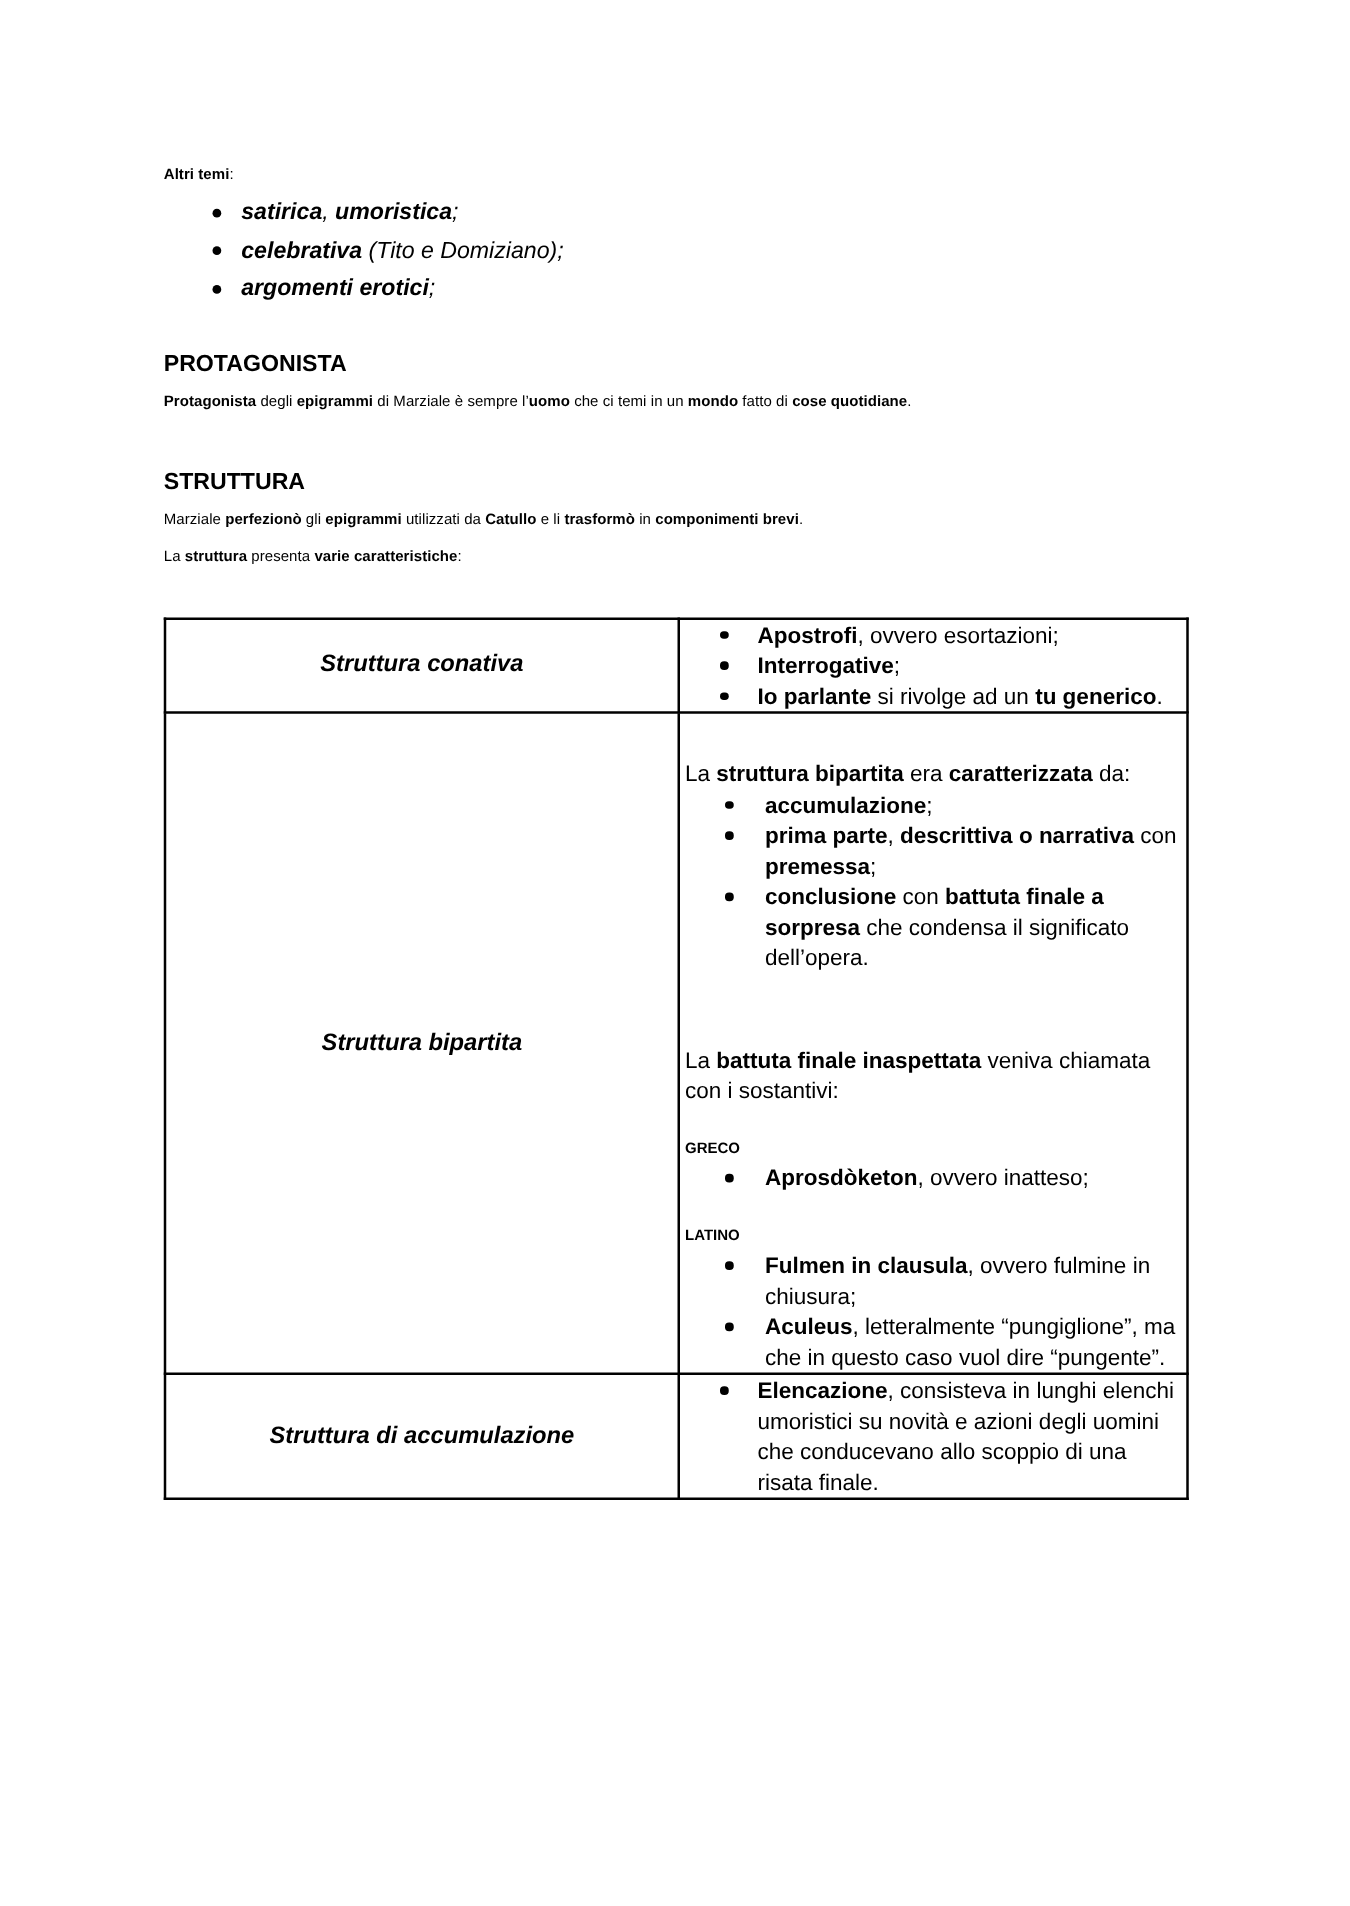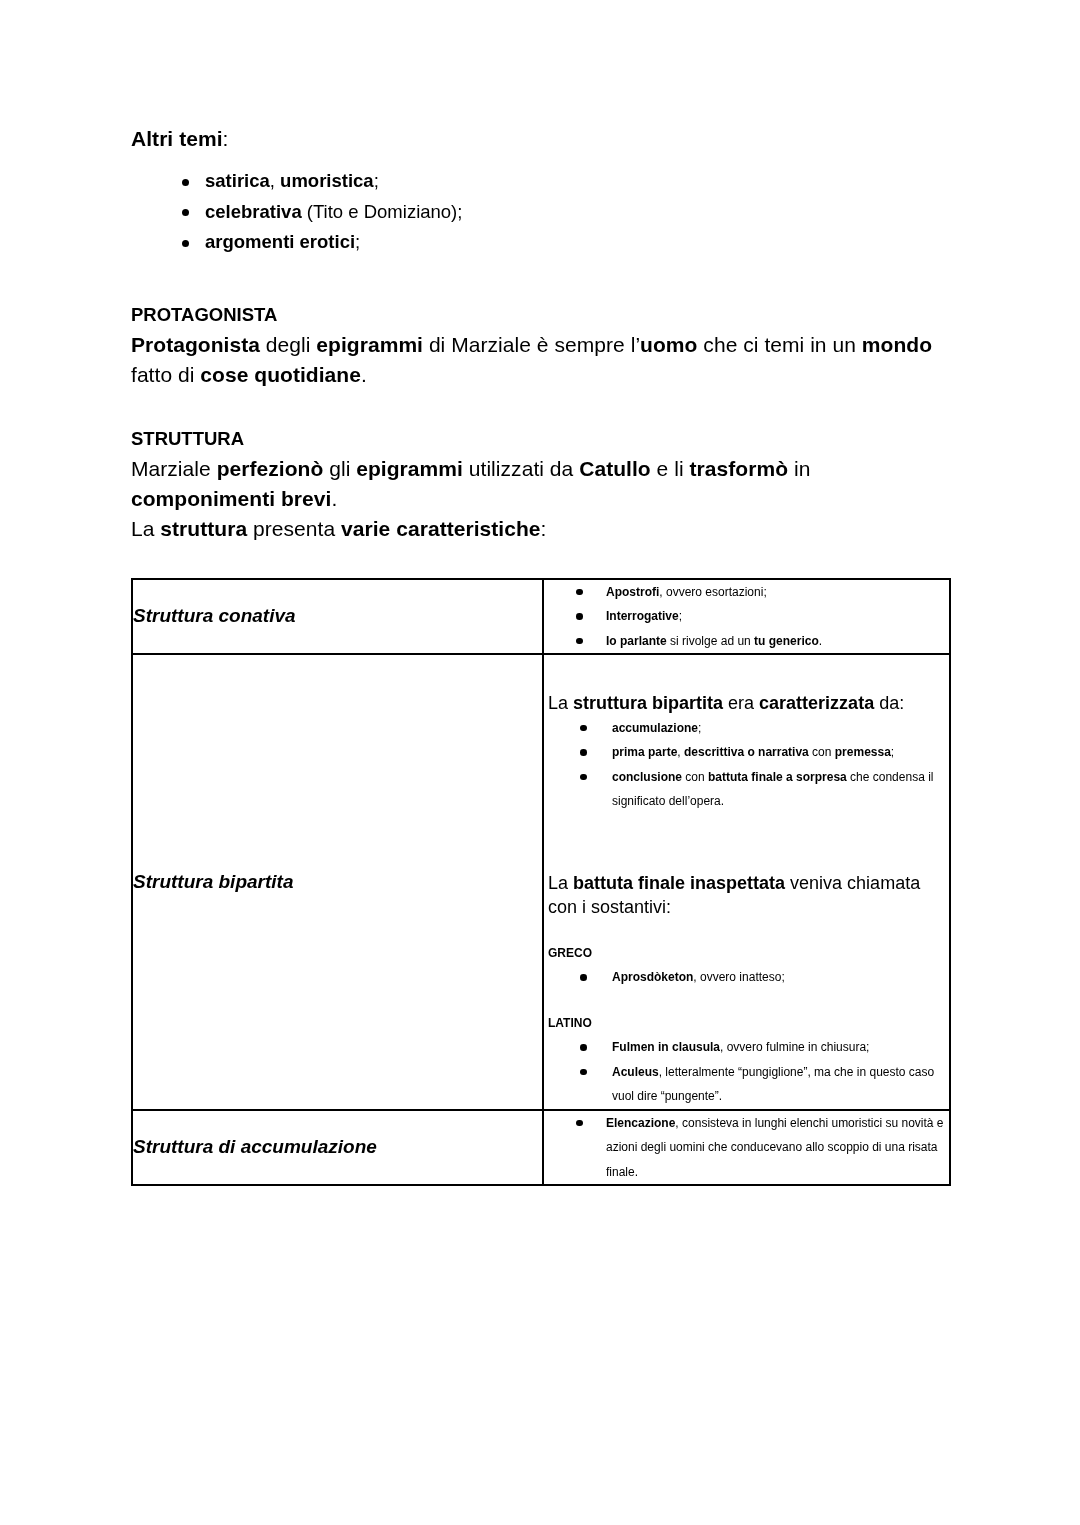--- a/index.html
+++ b/index.html
@@ -19,36 +19,37 @@
     position: absolute;
     left: 0; top: 0;
     width: 1080px;
     height: 1525px;
     box-sizing: border-box;
     padding: 124px 135px 0 131px;
   }
 
   
   .para {
-    font-size: 21px;
+    font-size: 12px;
     line-height: 30px;
     letter-spacing: 0.05px;
   }
   .para b, b { font-weight: 700; }
   .section-head {
     font-size: 18.5px;
     line-height: 30px;
     font-weight: 700;
   }
 
   
   ul.bullets {
     list-style: none;
-    margin: 12px;
-    padding: 0;
+    margin: 0;
+    padding: 0;
+    font-style: italic;
   }
   ul.bullets > li {
     position: relative;
     padding-left: 62px;
     font-size: 18.5px;
     line-height: 30.5px;
   }
   ul.bullets > li::before {
     content: "";
     position: absolute;
@@ -69,20 +70,21 @@
     table-layout: fixed;
     margin-top: 0;
   }
   table.struttura td {
     border: 2px solid #000;
     vertical-align: middle;
     padding: 0;
   }
   td.label-cell {
     width: 409px;
+    text-align: center;
     font-size: 19px;
     font-weight: 700;
     font-style: italic;
     padding: 10px 14px;
   }
   td.content-cell {
     width: 405px;
     vertical-align: top;
     padding: 10px 8px 12px 8px;
     font-size: 18px;
@@ -91,21 +93,21 @@
 
   
   ul.cell-bullets {
     list-style: none;
     margin: 0;
     padding: 0;
   }
   ul.cell-bullets > li {
     position: relative;
     padding-left: 68px;
-    font-size: 12px;
+    font-size: 18px;
     line-height: 24.5px;
   }
   ul.cell-bullets > li::before {
     content: "";
     position: absolute;
     left: 36px;
     top: 9px;
     width: 6.5px;
     height: 6.5px;
     background: #000;

